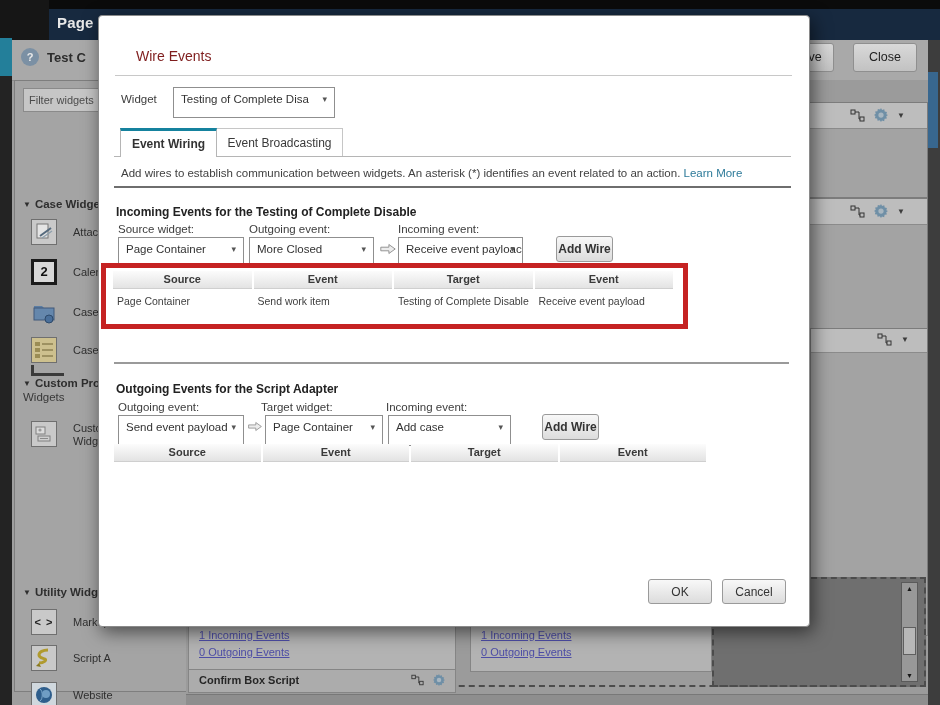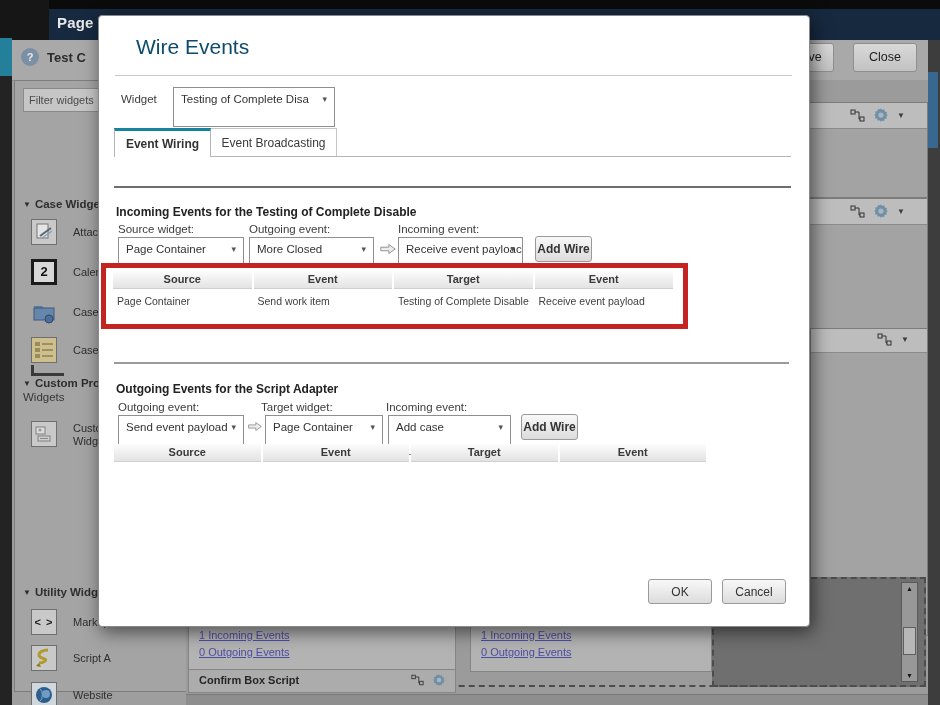--- a/index.html
+++ b/index.html
@@ -38,35 +38,35 @@
   .bp-bar{position:absolute;background:#acacac;border:1px solid #858585;}
   .bp-title{position:absolute;left:10px;top:4px;font-size:11px;font-weight:bold;color:#262626;}
   .dark-region{left:712px;top:577px;width:214px;height:110px;background:#6f6f6f;border:2px dashed #4c4c4c;box-sizing:border-box;}
   .dash-line{border-top:2px dashed #4c4c4c;height:0;}
   .vscroll{position:absolute;right:6px;top:3px;width:15px;bottom:3px;background:#989898;border:1px solid #5a5a5a;}
   .vscroll .arr{position:absolute;left:0;width:100%;text-align:center;font-size:7px;color:#161616;}
   .vscroll .thumb{position:absolute;left:1px;width:11px;height:26px;top:44px;background:#b7b7b7;border:1px solid #5f5f5f;}
   .bottom-strip{left:186px;top:694px;width:742px;height:11px;background:#8e8e8e;border-top:1px solid #787878;}
   
   .modal{left:98px;top:15px;width:710px;height:610px;background:#ffffff;border:1px solid #8a8a8a;border-radius:4px;box-shadow:3px 5px 18px rgba(0,0,0,.55);z-index:10;}
-  .m-title{position:absolute;left:37px;top:19px;font-size:21px;color:#0c4a6e;}
+  .m-title{position:absolute;left:37px;top:32px;font-size:14px;color:#7f1d1d;}
   .hr1{position:absolute;left:16px;right:17px;top:59px;border-top:1px solid #c8c8c8;}
   .m-label{position:absolute;font-size:11.5px;color:#3d3d3d;}
-  .dd{position:absolute;height:40px;background:#fff;border:1px solid #8f8f8f;box-sizing:border-box;font-size:11.5px;color:#333;line-height:22px;padding-left:7px;cursor:default;}
+  .dd{position:absolute;height:31px;background:#fff;border:1px solid #8f8f8f;box-sizing:border-box;font-size:11.5px;color:#333;line-height:22px;padding-left:7px;cursor:default;}
   .dd .dd-caret{position:absolute;right:7px;top:0;font-size:9px;color:#555;line-height:22px;}
   .tabs-line{position:absolute;left:15px;right:18px;top:140px;border-top:1px solid #b5b5b5;}
-  .tab{position:absolute;top:112px;height:28px;background:#fff;text-align:center;font-size:12px;color:#333;box-sizing:border-box;z-index:2;}
+  .tab{position:absolute;top:112px;height:28px;background:#fff;text-align:center;font-size:12px;color:#333;box-sizing:border-box;z-index:2;margin-left:6px;}
   .tab.active{border:1px solid #b5b5b5;border-top:3px solid #15829e;border-bottom:none;height:29px;font-weight:bold;line-height:26px;}
   .tab.inactive{border:1px solid #c6c6c6;border-left:none;border-bottom:none;height:28px;line-height:28px;color:#3a3a3a;}
   .m-desc{position:absolute;left:22px;top:151px;font-size:11.5px;color:#414141;}
   .m-desc a{color:#2d7a99;text-decoration:none;}
   .div2{position:absolute;left:15px;right:18px;top:170px;border-top:2px solid #6e6e6e;}
   .sec-title{position:absolute;font-size:12px;font-weight:bold;color:#222;}
   .btn{position:absolute;background:linear-gradient(#f8f8f8,#dcdcdc);border:1px solid #9a9a9a;border-radius:3px;font-size:12px;color:#333;text-align:center;cursor:pointer;box-sizing:border-box;}
-  .btn.bold{font-weight:bold;}
+  .btn.bold{font-weight:bold;margin-left:21px;}
   .wire-arrow{position:absolute;width:18px;height:14px;}
   .redbox{position:absolute;left:2px;top:247px;width:577px;height:56px;border:5px solid #c52222;background:#fff;box-sizing:content-box;}
   .thead{display:flex;margin:3px 0 0 7px;width:560px;gap:2px;}
   .thead .hc{flex:1;height:17px;background:linear-gradient(#fcfcfc,#e3e3e3);border-bottom:1px solid #cfcfcf;font-size:11px;font-weight:bold;color:#3a3a3a;text-align:center;line-height:17px;}
   .trow{display:flex;margin:6px 0 0 7px;width:560px;gap:2px;}
   .trow .tc{flex:1;font-size:10.5px;color:#3f3f3f;padding-left:4px;white-space:nowrap;overflow:hidden;}
   .div3{position:absolute;left:15px;right:20px;top:346px;border-top:2px solid #9a9a9a;}
   .thead2{position:absolute;left:15px;top:428px;width:592px;display:flex;gap:2px;}
   .thead2 .hc{flex:1;height:17px;background:linear-gradient(#fcfcfc,#e3e3e3);border-bottom:1px solid #cfcfcf;font-size:11px;font-weight:bold;color:#3a3a3a;text-align:center;line-height:17px;}
   svg{display:block;}
@@ -286,20 +286,24 @@
     <span class="m-label" style="left:22px;top:77px;">Widget</span>
     <div class="dd" style="left:74px;top:71px;width:162px;">
       <span>Testing of Complete Disa</span>
       <span class="dd-caret">▾</span>
     </div>
 
     <div class="tabs-line"></div>
     <div class="tab active" style="left:15px;width:97px;">Event Wiring</div>
     <div class="tab inactive" style="left:112px;width:126px;">Event Broadcasting</div>
 
+    <div class="m-desc">
+      <span>Add wires to establish communication between widgets. An asterisk (*) identifies an event related to an action.</span>
+      <a>Learn More</a>
+    </div>
     <div class="div2"></div>
 
     <div class="sec-title" style="left:17px;top:189px;">Incoming Events for the Testing of Complete Disable</div>
     <span class="m-label" style="left:19px;top:207px;">Source widget:</span>
     <span class="m-label" style="left:150px;top:207px;">Outgoing event:</span>
     <span class="m-label" style="left:299px;top:207px;">Incoming event:</span>
 
     <div class="dd" style="left:19px;top:221px;width:126px;">
       <span>Page Container</span>
       <span class="dd-caret">▾</span>

